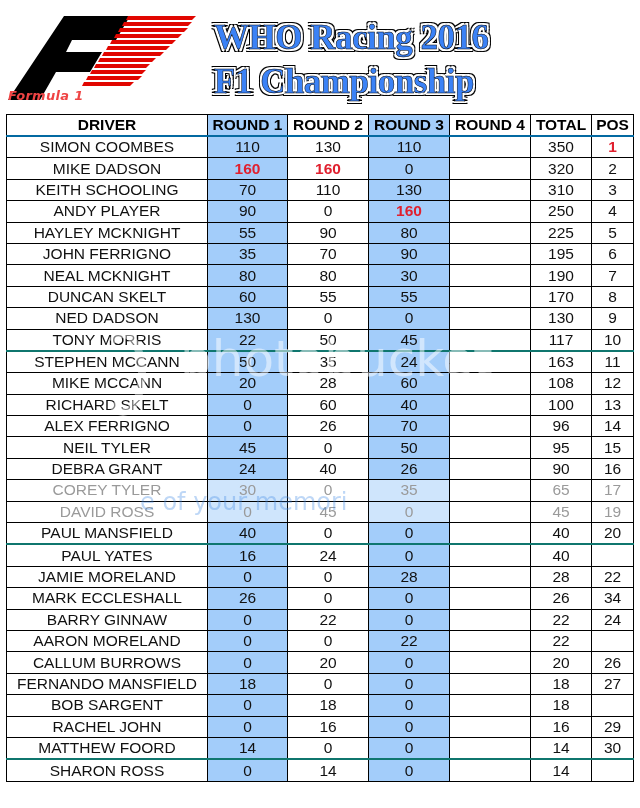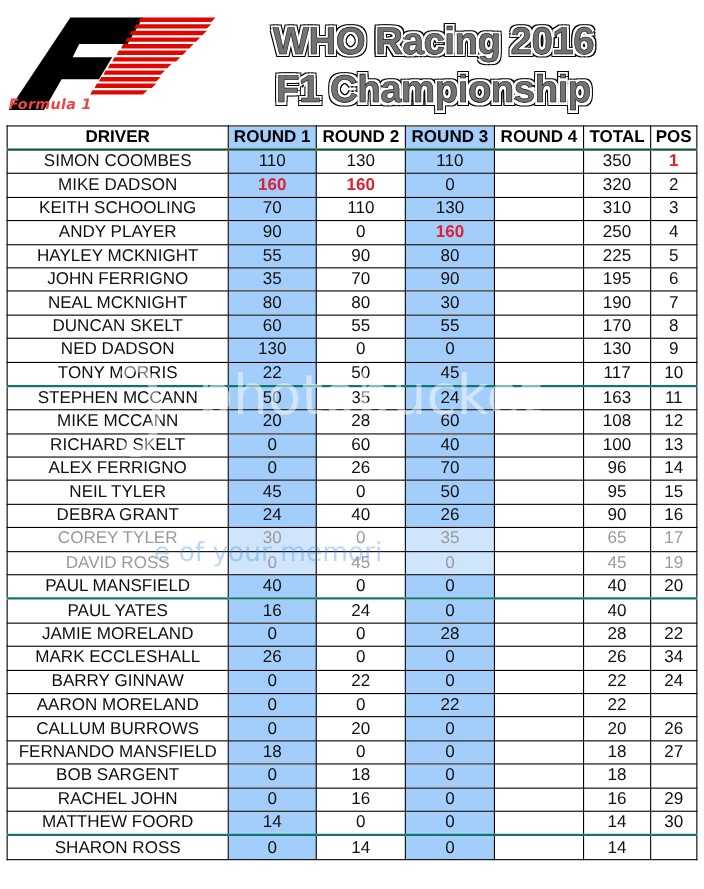--- a/index.html
+++ b/index.html
@@ -1,30 +1,29 @@
 <!DOCTYPE html>
 <html><head>
 <meta charset="utf-8">
 <style>
   html, body { margin: 0; padding: 0; background: #ffffff; }
   body { width: 640px; height: 808px; position: relative; overflow: hidden; font-family: "Liberation Sans", sans-serif; }
   .header { position: absolute; left: 0; top: 0; width: 640px; height: 114px; }
   .logo { position: absolute; left: 6px; top: 12px; width: 190px; height: 96px; }
   .logo-caption { position: absolute; left: 8px; top: 88px; font-family: "DejaVu Sans", sans-serif; font-weight: bold; font-style: italic; font-size: 13px; color: #ef4444; letter-spacing: 0.3px; }
   .title { position: absolute; left: 214px; top: 16px; width: 360px; }
-  .title-line { display: block; font-family: Liberation Sans, sans-serif; font-weight: bold; font-size: 35px; line-height: 44px; color: #737373; letter-spacing: -0.5px;
+  .title-line { display: block; font-family: Liberation Serif, serif; font-weight: bold; font-size: 35px; line-height: 44px; color: #3b82f6; letter-spacing: -0.5px;
     text-shadow:
       -2px -2px 0 #fff, 2px -2px 0 #fff, -2px 2px 0 #fff, 2px 2px 0 #fff,
       -3px 0 0 #000, 3px 0 0 #000, 0 -3px 0 #000, 0 3px 0 #000,
       -3px -3px 0 #000, 3px -3px 0 #000, -3px 3px 0 #000, 3px 3px 0 #000;
-    text-align: center;
     -webkit-text-stroke: 0.5px #000; }
   table.standings { position: absolute; left: 6px; top: 114px; border-collapse: collapse; table-layout: fixed; width: 627px; }
   table.standings th, table.standings td { border: 1px solid #000; padding: 0; height: 20.4px; font-size: 15.5px; line-height: 20px; white-space: nowrap; overflow: hidden; }
-  table.standings th { font-weight: bold; text-align: center; height: 20px; border-bottom: 2px solid #14532d; font-size: 15.5px; }
+  table.standings th { font-weight: bold; text-align: center; height: 20px; border-bottom: 2px solid #0369a1; font-size: 15.5px; }
   td.driver { text-align: center; padding-left: 3px; color: #111; }
   td.num { text-align: center; color: #111; }
   .blue { background: #a3cdfa; }
   .red { color: #e0202e !important; font-weight: bold; }
   tr.thick-top td { border-top: 2px solid #0f766e; }
   tr.faded td { color: #9a9a9a; }
   tr.faded td.blue { background: #cfe5fc; }
   .watermark { position: absolute; pointer-events: none; color: rgba(255,255,255,0.55); font-family: "DejaVu Sans", sans-serif; }
   .wm1 { left: 180px; top: 330px; font-size: 50px; color: rgba(255,255,255,0.5); }
   .wm2 { left: 140px; top: 488px; font-size: 24px; color: rgba(70,140,230,0.35); }

